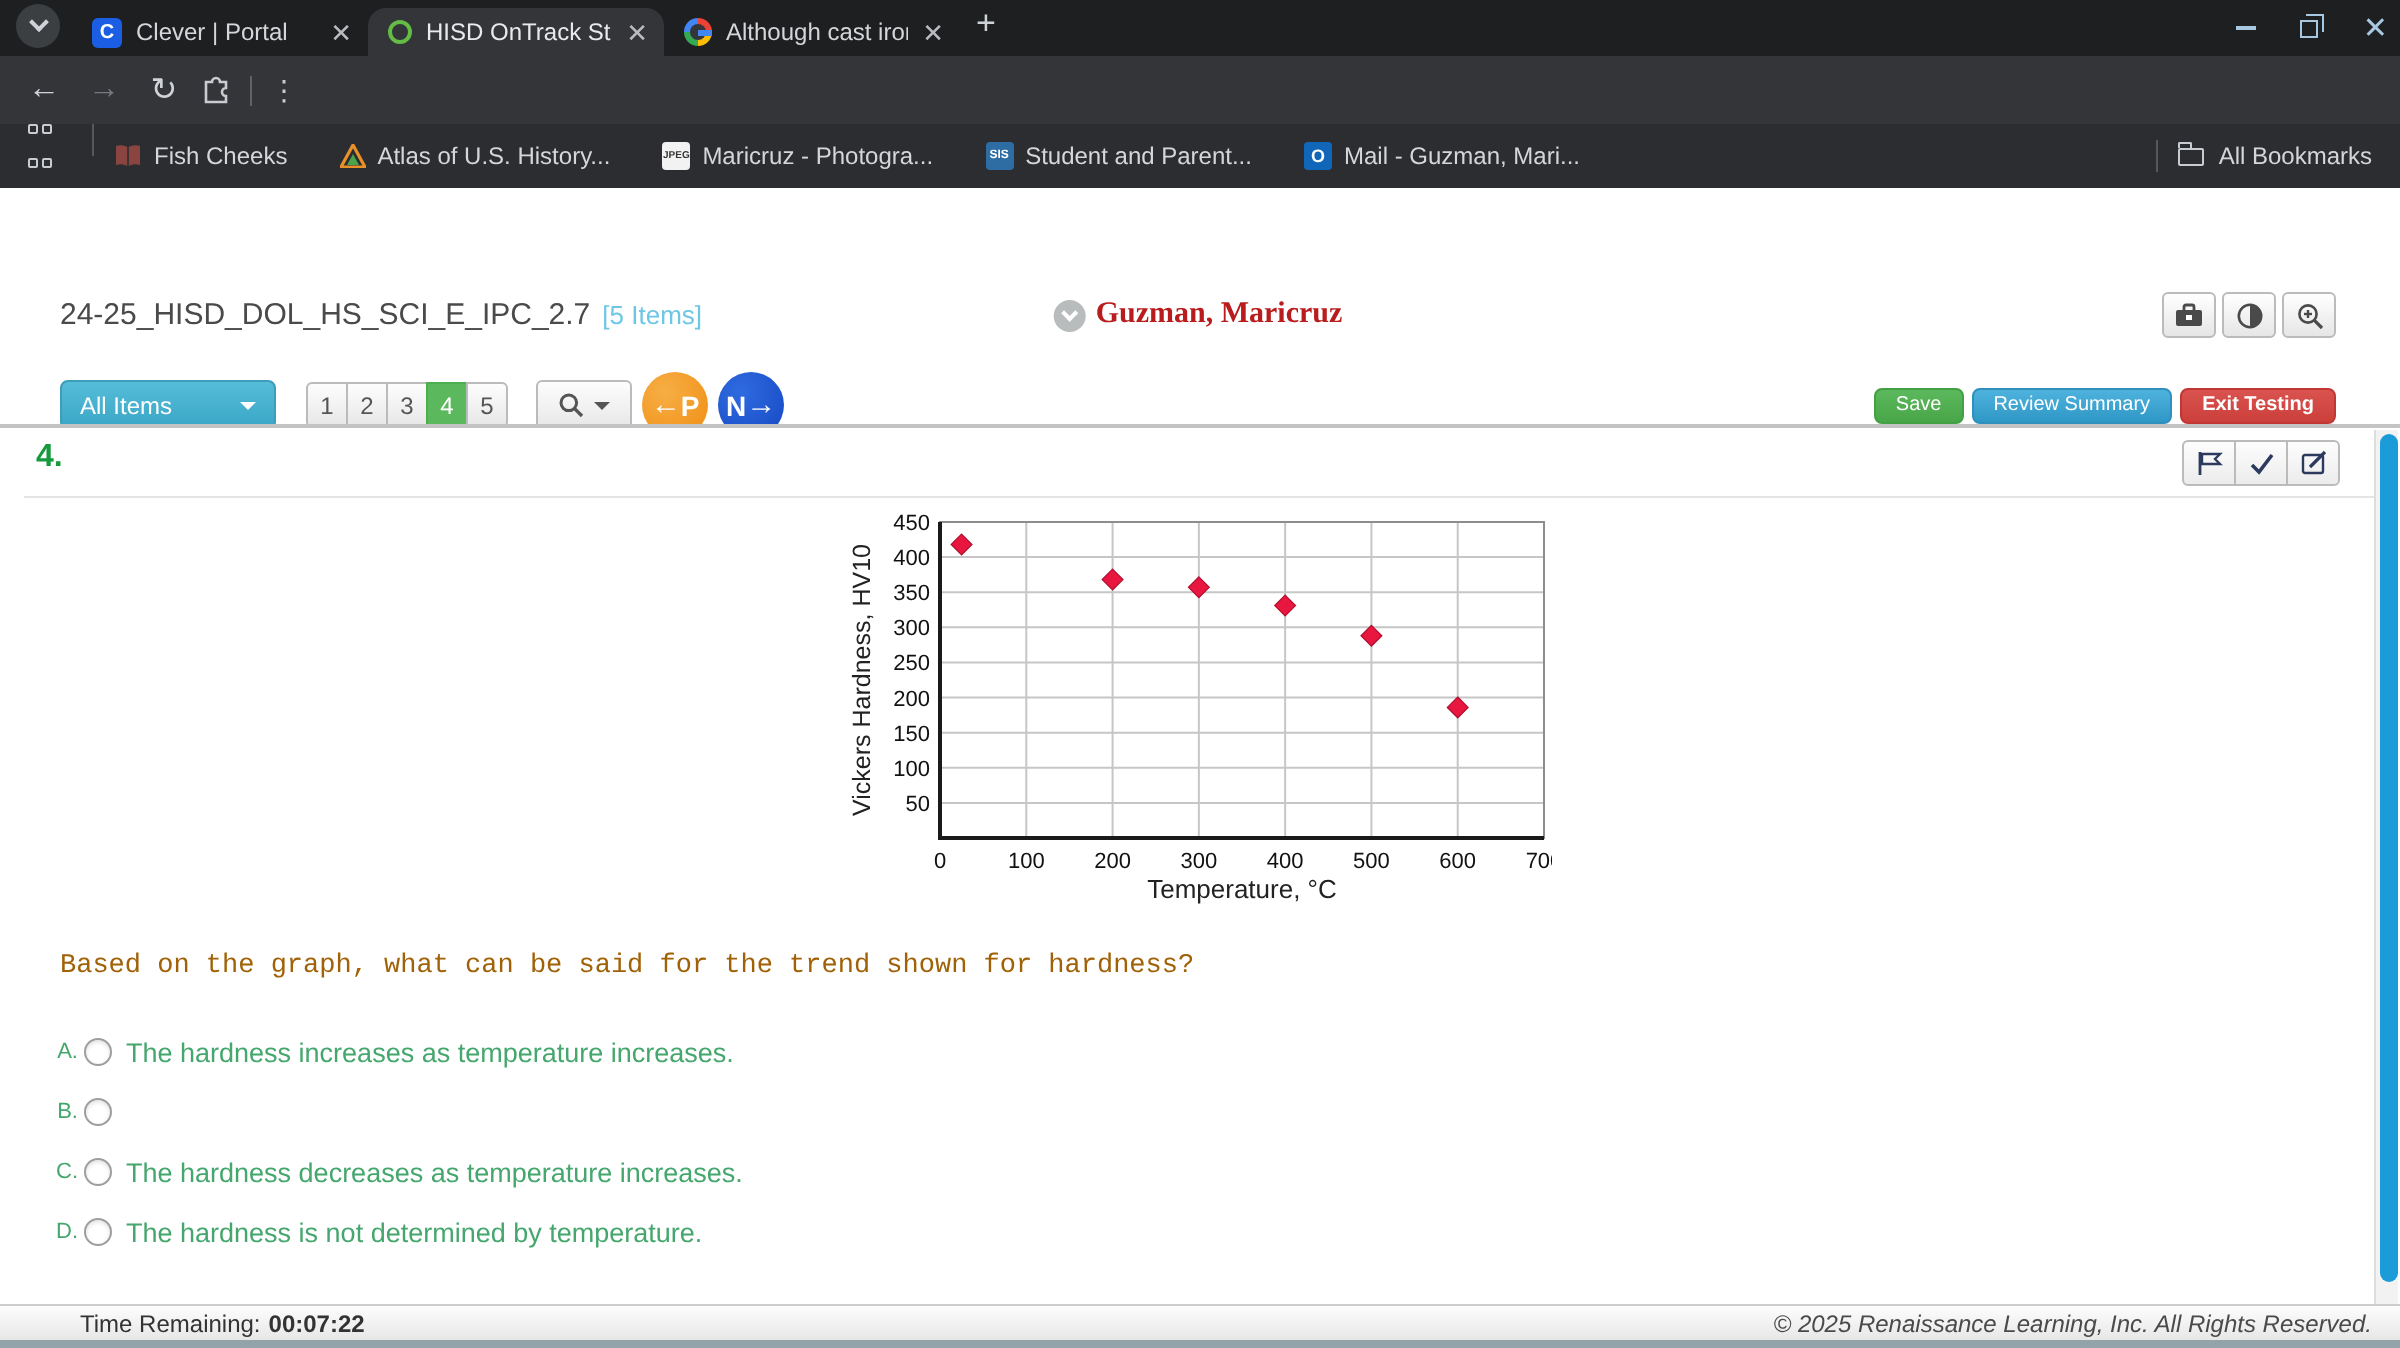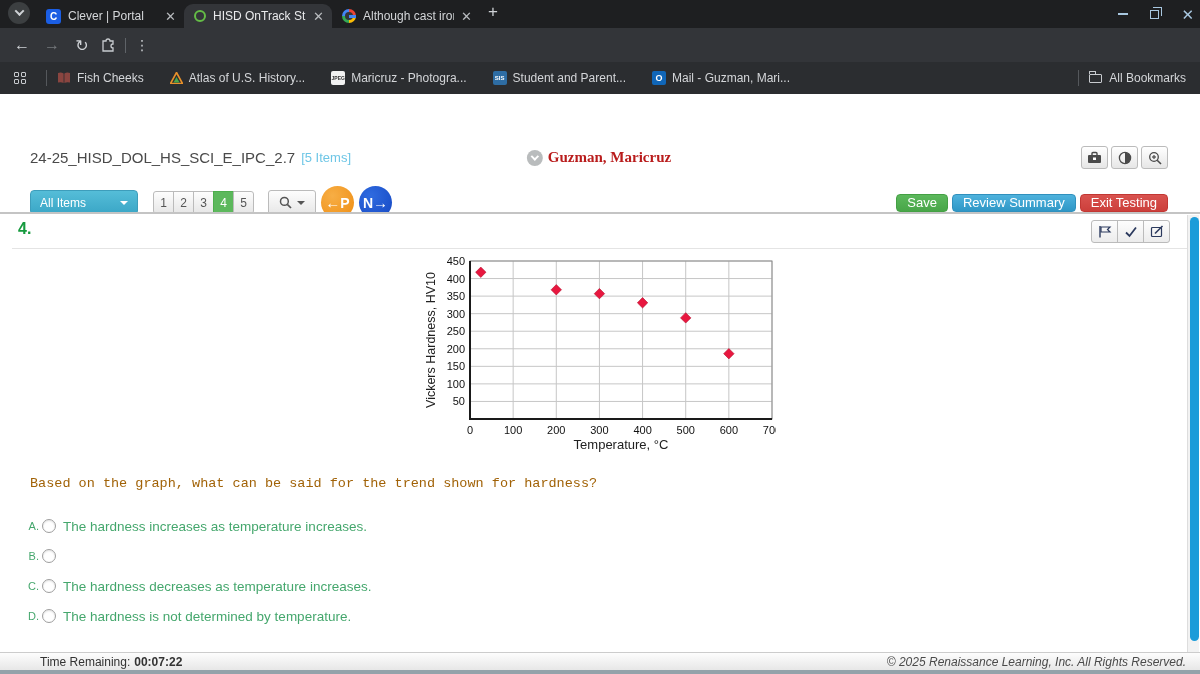--- a/index.html
+++ b/index.html
@@ -28,21 +28,21 @@
 
   .toolbar { height:34px; background:#333539; display:flex; align-items:center; padding:0 10px; gap:6px; }
   .nav-glyph { color:#cfd2d6; font-size:16px; width:24px; text-align:center; }
   .nav-glyph.dim { color:#76797d; }
   .omnibox { flex:1; height:26px; background:#1f2023; border-radius:13px; display:flex; align-items:center; padding:0 10px 0 12px; gap:9px; margin:0 4px; }
   .omni-url { color:#e8eaed; font-size:13px; flex:1; }
   .star { color:#c8cbcf; font-size:15px; }
   .tb-sep { width:1px; height:15px; background:#5f6368; margin:0 3px; }
   .kebab { color:#c8cbcf; font-size:14px; letter-spacing:0; width:14px; text-align:center; }
 
-  .bookmarks { height:32px; background:#2b2d30; display:flex; align-items:center; padding:0 14px; font-size:12px; color:#d4d6d9; }
+  .bookmarks { height:32px; background:#2b2d30; display:flex; padding:0 14px; font-size:12px; color:#d4d6d9; }
   .apps-grid { display:grid; grid-template-columns:5px 5px; grid-gap:2px; margin-right:10px; }
   .apps-grid i { width:5px; height:5px; border:1.2px solid #c8cbcf; border-radius:1px; }
   .bm-sep { width:1px; height:16px; background:#55585c; margin:0 10px; }
   .bm { display:flex; align-items:center; gap:6px; margin-right:26px; white-space:nowrap; }
   .bm-badge { border-radius:2px; display:flex; align-items:center; justify-content:center; font-weight:bold; }
   .badge-jpeg { width:14px; height:14px; background:#f2f2f2; color:#333; font-size:5px; }
   .badge-sis { width:14px; height:14px; background:#2e6da4; color:#fff; font-size:6px; }
   .badge-outlook { width:14px; height:14px; background:#1066b8; color:#fff; font-size:9px; }
   .bm-right { margin-left:auto; display:flex; align-items:center; }
   .folder { width:13px; height:9px; border:1.3px solid #c8cbcf; border-radius:1px; position:relative; margin-right:7px; }
@@ -71,24 +71,24 @@
   .pg:first-child { border-radius:3px 0 0 3px; margin-left:0; }
   .pg:last-child { border-radius:0 3px 3px 0; }
   .pg.active { background:#5cb85c; border-color:#4cae4c; color:#fff; }
   .search-dd { margin-left:14px; width:48px; height:25px; border:1px solid #bbb; border-radius:3px; background:linear-gradient(#fdfdfd,#e7e7e7); display:flex; align-items:center; justify-content:center; gap:5px; }
   .caret-g { width:0; height:0; border-left:4px solid transparent; border-right:4px solid transparent; border-top:4px solid #555; }
   .circle-btn { width:33px; height:33px; border-radius:50%; color:#fff; font-weight:bold; font-size:14px; display:flex; align-items:center; justify-content:center; margin-left:5px; }
   .prev-btn { background:radial-gradient(circle at 35% 30%, #f7ae45, #ef8d12); }
   .next-btn { background:radial-gradient(circle at 35% 30%, #2f6be0, #1547c2); }
   .arrow-g { font-size:15px; font-weight:bold; }
   .hdr-actions { margin-left:auto; display:flex; gap:4px; }
-  .act-btn { height:18px; border-radius:4px; font-size:13px; color:#fff; display:flex; align-items:center; padding:0 10px; border:1px solid transparent; }
+  .act-btn { height:18px; border-radius:4px; font-size:10px; color:#fff; display:flex; align-items:center; padding:0 10px; border:1px solid transparent; }
   .save-btn { background:linear-gradient(#5cb85c,#48a648); border-color:#44a044; }
   .review-btn { background:linear-gradient(#4eb2dd,#2f97c6); border-color:#3090bd; }
-  .exit-btn { background:linear-gradient(#d9534f,#cc3f3b); border-color:#c23733; }
+  .exit-btn { background:linear-gradient(#d9534f,#cc3f3b); border-color:#c23733;font-weight:bold; }
 
   
   .q-panel { flex:1; border-top:2px solid #c4c4c4; position:relative; background:#fff; }
   .q-head { display:flex; align-items:flex-start; padding:6px 30px 0 18px; }
   .q-number { color:#169a3e; font-weight:bold; font-size:16px; }
   .q-toolbar { margin-left:auto; display:flex; }
   .q-tbtn { width:27px; height:23px; border:1px solid #bbb; margin-left:-1px; background:linear-gradient(#fdfdfd,#ececec); display:flex; align-items:center; justify-content:center; }
   .q-tbtn:first-child { border-radius:3px 0 0 3px; }
   .q-tbtn:last-child { border-radius:0 3px 3px 0; }
   .q-divider { height:1px; background:#e4e4e4; margin:5px 12px 0 12px; }

